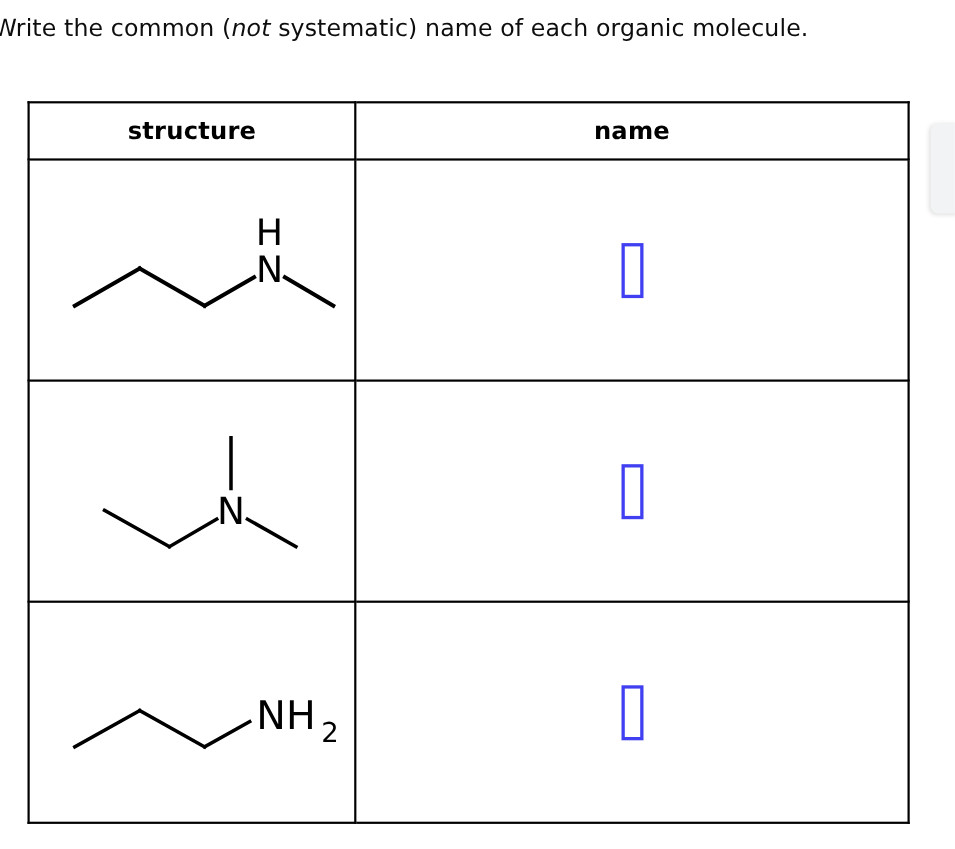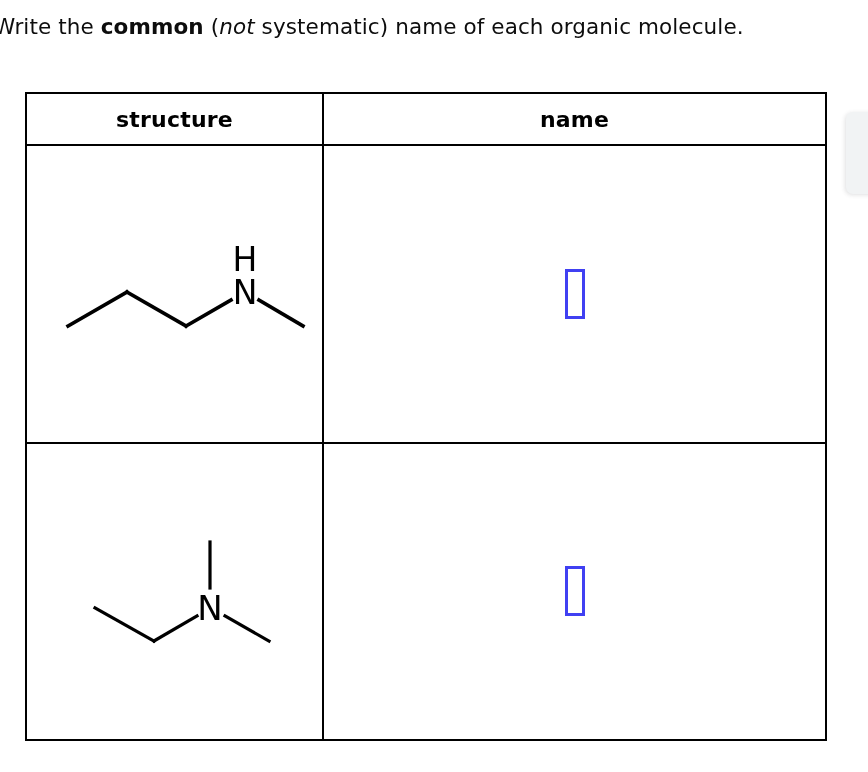--- a/index.html
+++ b/index.html
@@ -21,21 +21,21 @@
     position: absolute;
     left: -6px;
     top: 14px;
     width: 900px;
     white-space: nowrap;
     font-size: 21.5px;
     line-height: 26px;
     color: #0d0d0d;
     letter-spacing: 0.1px;
   }
-  .prompt .bold { font-weight: bold; }
+  .prompt .bold { font-weight: normal; }
   .prompt .ital { font-style: italic; text-align: center; }
 
   
   .edge-panel {
     position: absolute;
     left: 846px;
     top: 112px;
     width: 30px;
     height: 82px;
     background: #f1f3f4;
@@ -141,15 +141,33 @@
           <line x1="190" y1="120" x2="234" y2="145" stroke="#000" stroke-width="3.2" stroke-linecap="square"></line>
 
           <text x="175" y="124" font-family="DejaVu Sans, Liberation Sans, sans-serif" font-size="34" text-anchor="middle" fill="#000">N</text>
         </svg>
       </td>
       <td class="answer-cell">
         <span class="answer-box" title=""></span>
       </td>
     </tr>
 
+    <tr>
+      <td class="struct-cell">
+        <svg class="struct-svg" width="280" height="190" viewBox="0 0 280 190">
+
+          <line x1="33" y1="126" x2="92" y2="93" stroke="#000" stroke-width="3.2" stroke-linecap="square"></line>
+
+          <line x1="92" y1="93" x2="151" y2="126" stroke="#000" stroke-width="3.2" stroke-linecap="square"></line>
+
+          <line x1="151" y1="126" x2="192" y2="103" stroke="#000" stroke-width="3.2" stroke-linecap="square"></line>
+
+          <text x="198" y="110" font-family="DejaVu Sans, Liberation Sans, sans-serif" font-size="36" text-anchor="start" fill="#000">NH</text>
+          <text x="257" y="122" font-family="DejaVu Sans, Liberation Sans, sans-serif" font-size="25" text-anchor="start" fill="#000">2</text>
+        </svg>
+      </td>
+      <td class="answer-cell">
+        <span class="answer-box" title=""></span>
+      </td>
+    </tr>
 
   </tbody>
 </table>
 
 </body></html>

